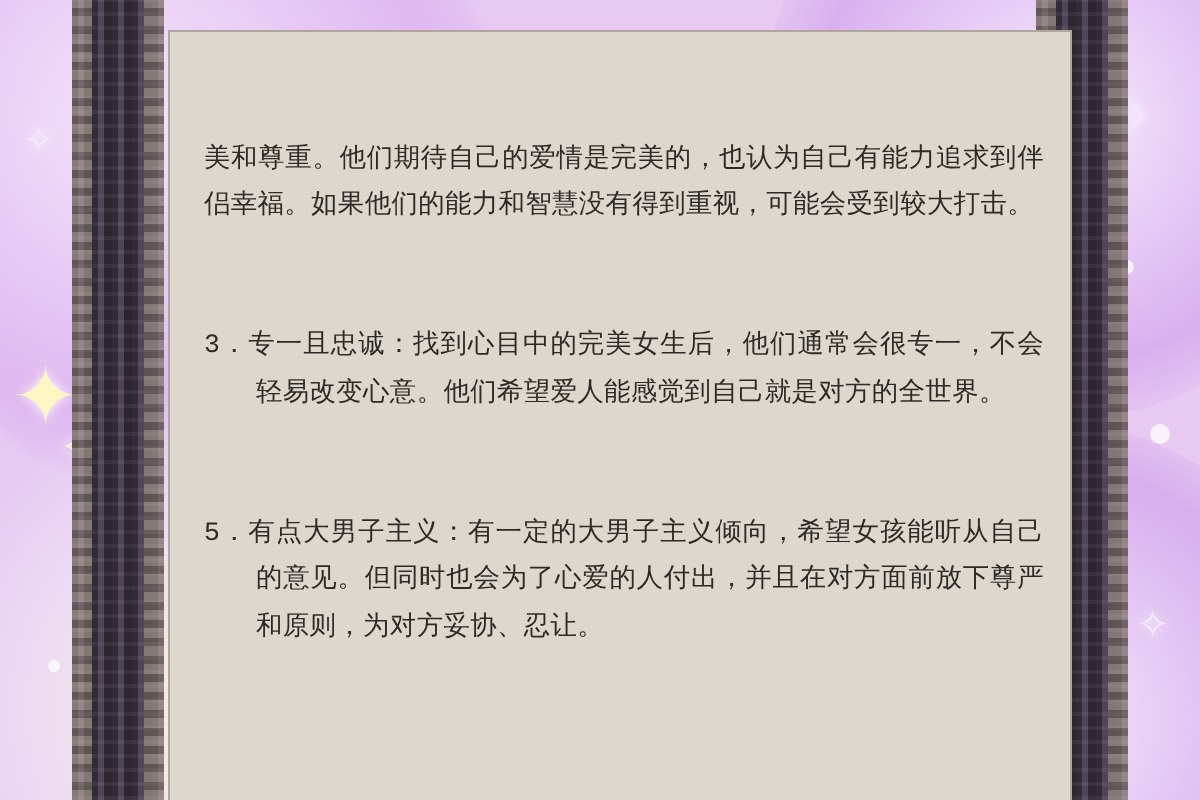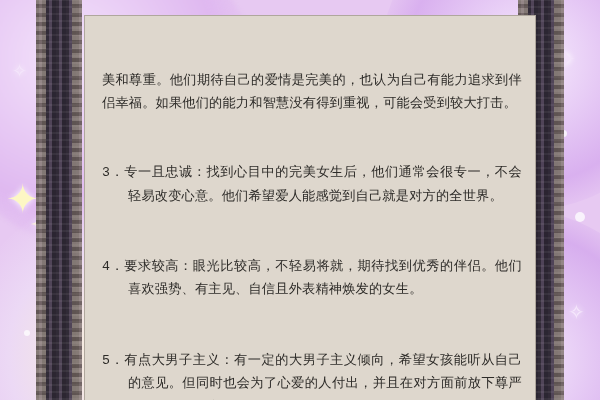--- a/index.html
+++ b/index.html
@@ -166,21 +166,20 @@
   <div class="dot d4"></div>
 
   <div class="frame-col left"></div>
   <div class="frame-col right"></div>
 
   <div class="paper">
     <div class="paper-inner">
       <div class="doc-text">
         <p class="para">美和尊重。他们期待自己的爱情是完美的，也认为自己有能力追求到伴侣幸福。如果他们的能力和智慧没有得到重视，可能会受到较大打击。</p>
         <p class="para indent-2">3．专一且忠诚：找到心目中的完美女生后，他们通常会很专一，不会轻易改变心意。他们希望爱人能感觉到自己就是对方的全世界。</p>
-        <p class="para indent-2">4．要求较高：眼光比较高，不轻易将就，期待找到优秀的伴侣。他们喜欢强势、有主见、自信且外表精神焕发的女生。</p>
         <p class="para indent-2">5．有点大男子主义：有一定的大男子主义倾向，希望女孩能听从自己的意见。但同时也会为了心爱的人付出，并且在对方面前放下尊严和原则，为对方妥协、忍让。</p>
         
         
         
       </div>
     </div>
   </div>
 
 </div>
 

